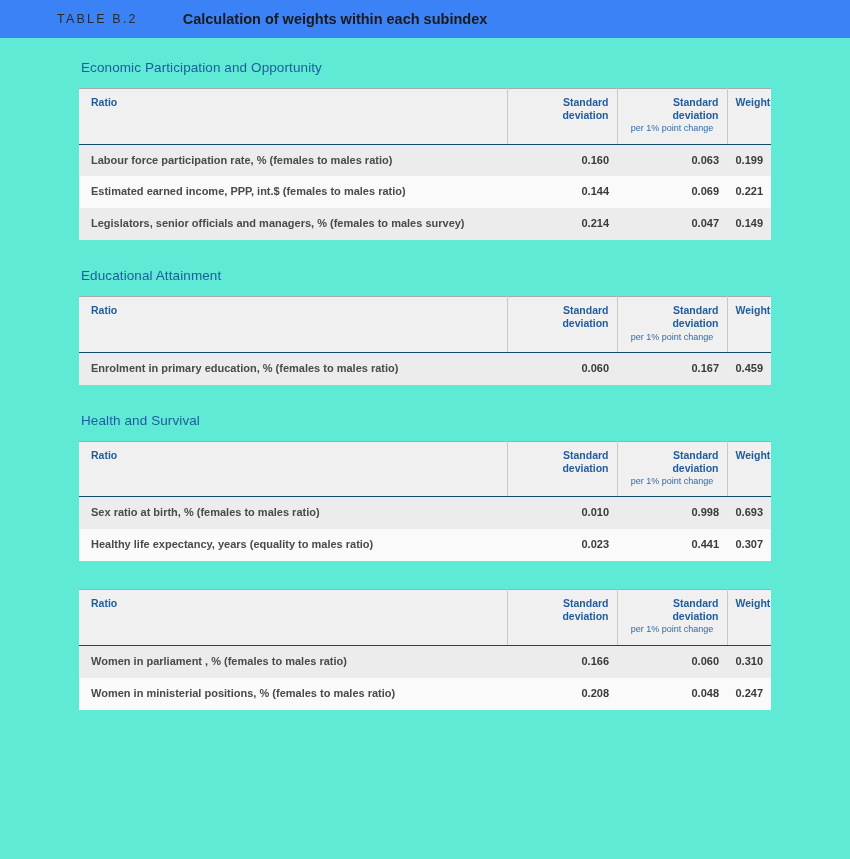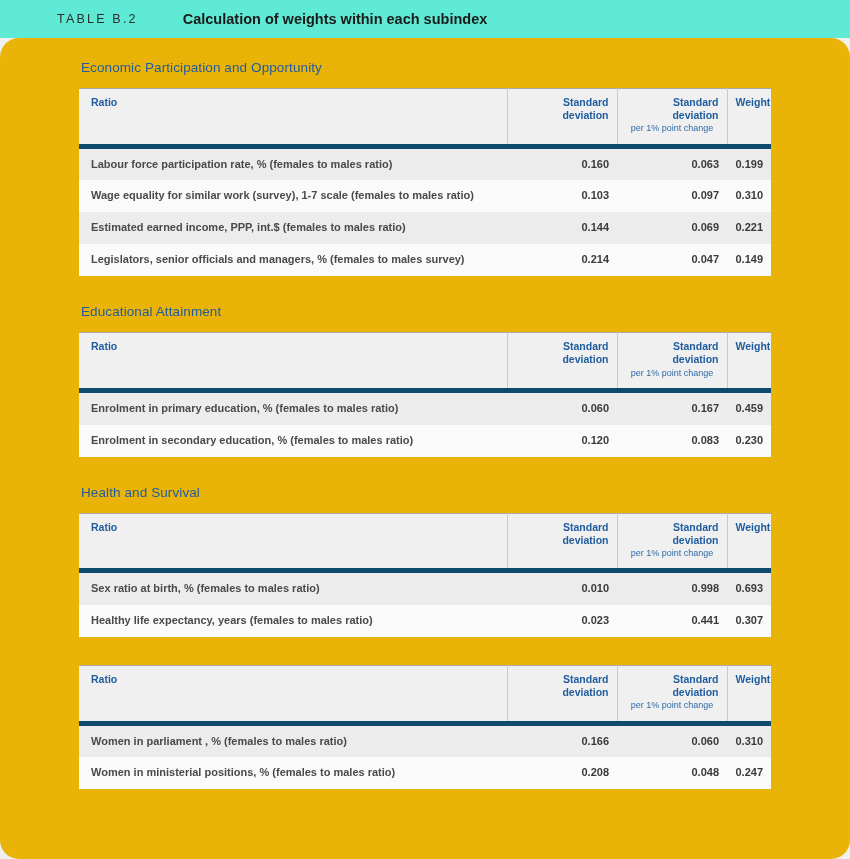--- a/index.html
+++ b/index.html
@@ -9,44 +9,43 @@
   body {
     width: 850px;
     height: 859px;
     background: #f0f0f0;
     font-family: "Liberation Sans", sans-serif;
     -webkit-font-smoothing: antialiased;
     overflow: hidden;
   }
   .title-bar {
     height: 38px;
-    background: #5eead4;
+    background: #3b82f6;
     display: flex;
     align-items: center;
     padding-left: 57px;
     box-sizing: border-box;
   }
   .table-label {
     font-size: 12.5px;
     letter-spacing: 2.2px;
     color: #2b2b2b;
     font-weight: 400;
   }
   .table-title {
     font-size: 14.5px;
     color: #1a1a1a;
     font-weight: 700;
     margin-left: 45px;
   }
   .page-body {
-    background: #eab308;
+    background: #5eead4;
     padding: 0 0 0 0;
     height: 821px;
     box-sizing: border-box;
-    border-radius: 19px;
   }
   .content {
     width: 692px;
     margin-left: 79px;
     padding-top: 22px;
   }
   .section {
     margin-bottom: 28px;
   }
   .section-heading {
@@ -63,21 +62,21 @@
     border-top: 1.5px solid #a8a8a8;
   }
   table.subindex th {
     color: #1f5c9e;
     font-size: 10.5px;
     font-weight: 700;
     text-align: right;
     vertical-align: top;
     padding: 7px 8px 9px 8px;
     background: #f0f0f0;
-    border-bottom: 5px solid #0c4a6e;
+    border-bottom: 1px solid #0c4a6e;
     line-height: 1.25;
   }
   table.subindex th.col-ratio {
     text-align: left;
     padding-left: 12px;
   }
   table.subindex th.divider {
     border-left: 1px solid #c9c9c9;
   }
   th .sub-label {
@@ -143,26 +142,20 @@
               </tr>
             </thead>
             <tbody>
               <tr>
                 <td class="col-ratio">Labour force participation rate, % (females to males ratio)</td>
                 <td>0.160</td>
                 <td>0.063</td>
                 <td>0.199</td>
               </tr>
               <tr>
-                <td class="col-ratio">Wage equality for similar work (survey), 1-7 scale (females to males ratio)</td>
-                <td>0.103</td>
-                <td>0.097</td>
-                <td>0.310</td>
-              </tr>
-              <tr>
                 <td class="col-ratio">Estimated earned income, PPP, int.$ (females to males ratio)</td>
                 <td>0.144</td>
                 <td>0.069</td>
                 <td>0.221</td>
               </tr>
               <tr>
                 <td class="col-ratio">Legislators, senior officials and managers, % (females to males survey)</td>
                 <td>0.214</td>
                 <td>0.047</td>
                 <td>0.149</td>
@@ -187,26 +180,20 @@
                 <th class="divider">Weight</th>
               </tr>
             </thead>
             <tbody>
               <tr>
                 <td class="col-ratio">Enrolment in primary education, % (females to males ratio)</td>
                 <td>0.060</td>
                 <td>0.167</td>
                 <td>0.459</td>
               </tr>
-              <tr>
-                <td class="col-ratio">Enrolment in secondary education, % (females to males ratio)</td>
-                <td>0.120</td>
-                <td>0.083</td>
-                <td>0.230</td>
-              </tr>
             </tbody>
           </table>
         </div>
         <div class="section">
           <div class="section-heading">Health and Survival</div>
           <table class="subindex">
             <colgroup>
               <col class="w-ratio">
               <col class="w-sd">
               <col class="w-sdp">
@@ -221,21 +208,21 @@
               </tr>
             </thead>
             <tbody>
               <tr>
                 <td class="col-ratio">Sex ratio at birth, % (females to males ratio)</td>
                 <td>0.010</td>
                 <td>0.998</td>
                 <td>0.693</td>
               </tr>
               <tr>
-                <td class="col-ratio">Healthy life expectancy, years (females to males ratio)</td>
+                <td class="col-ratio">Healthy life expectancy, years (equality to males ratio)</td>
                 <td>0.023</td>
                 <td>0.441</td>
                 <td>0.307</td>
               </tr>
             </tbody>
           </table>
         </div>
         <div class="section">
           <table class="subindex">
             <colgroup>

